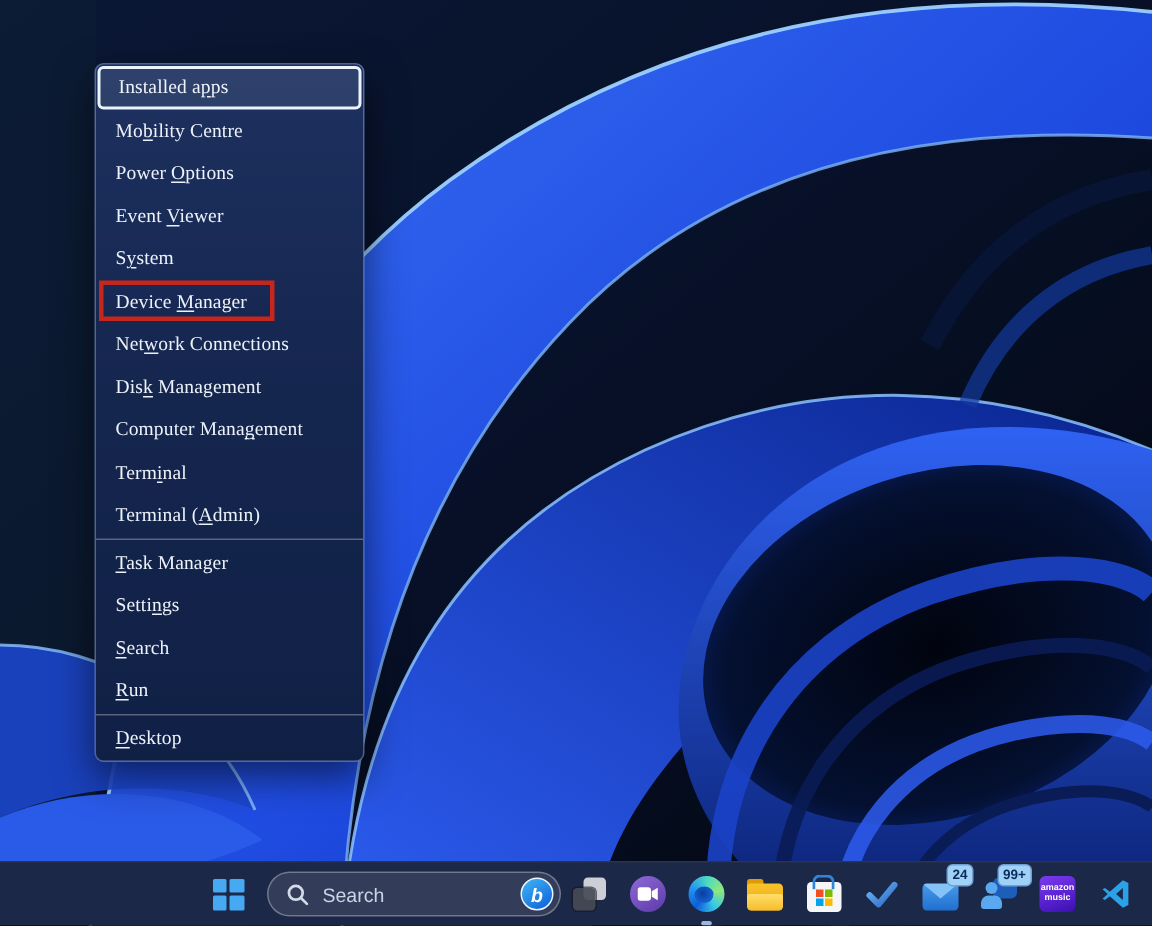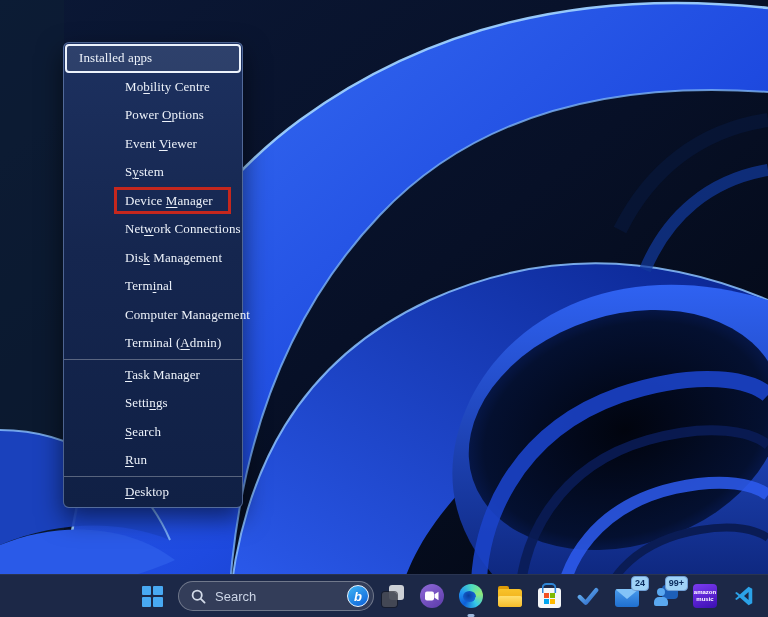--- a/index.html
+++ b/index.html
@@ -20,21 +20,21 @@
     border-radius: 6px;
     box-shadow: 0 10px 26px rgba(0,0,0,0.55);
     z-index: 5;
     font-family: Liberation Serif, serif;
   }
   .menu-item {
     position: relative; height: 28.5px;
     display: flex; align-items: center;
     padding: 0 12px 0 13px;
     color: #edf2fa; font-size: 13px; letter-spacing: 0.1px;
-    white-space: nowrap; cursor: default; margin-left: 48px;
+    white-space: nowrap; cursor: default;
   }
   .menu-item .accel { text-decoration: underline; text-underline-offset: 2px; text-decoration-thickness: 1px; }
   .menu-item.focused {
     border: 2px solid #edf3fc; border-radius: 4px;
     background: rgba(255,255,255,0.08);
     margin: 0 1px; padding-left: 12px;
   }
   .menu-sep { height: 1px; background: rgba(255,255,255,0.30); margin: 1px 0; }
   .red-box {
     position: absolute; left: 2px; top: 0px; width: 117px; height: 27px;
@@ -189,24 +189,24 @@
       <span>Device <span class="accel">M</span>anager</span>
       <span class="red-box"></span>
     </div>
     <div class="menu-item">
       <span>Net<span class="accel">w</span>ork Connections</span>
     </div>
     <div class="menu-item">
       <span>Dis<span class="accel">k</span> Management</span>
     </div>
     <div class="menu-item">
+      <span>Computer Mana<span class="accel">g</span>ement</span>
+    </div>
+    <div class="menu-item">
       <span>Term<span class="accel">i</span>nal</span>
-    </div>
-    <div class="menu-item">
-      <span>Computer Mana<span class="accel">g</span>ement</span>
     </div>
     <div class="menu-item">
       <span>Terminal (<span class="accel">A</span>dmin)</span>
     </div>
     <div class="menu-sep"></div>
     <div class="menu-item">
       <span><span class="accel">T</span>ask Manager</span>
     </div>
     <div class="menu-item">
       <span>Setti<span class="accel">n</span>gs</span>

